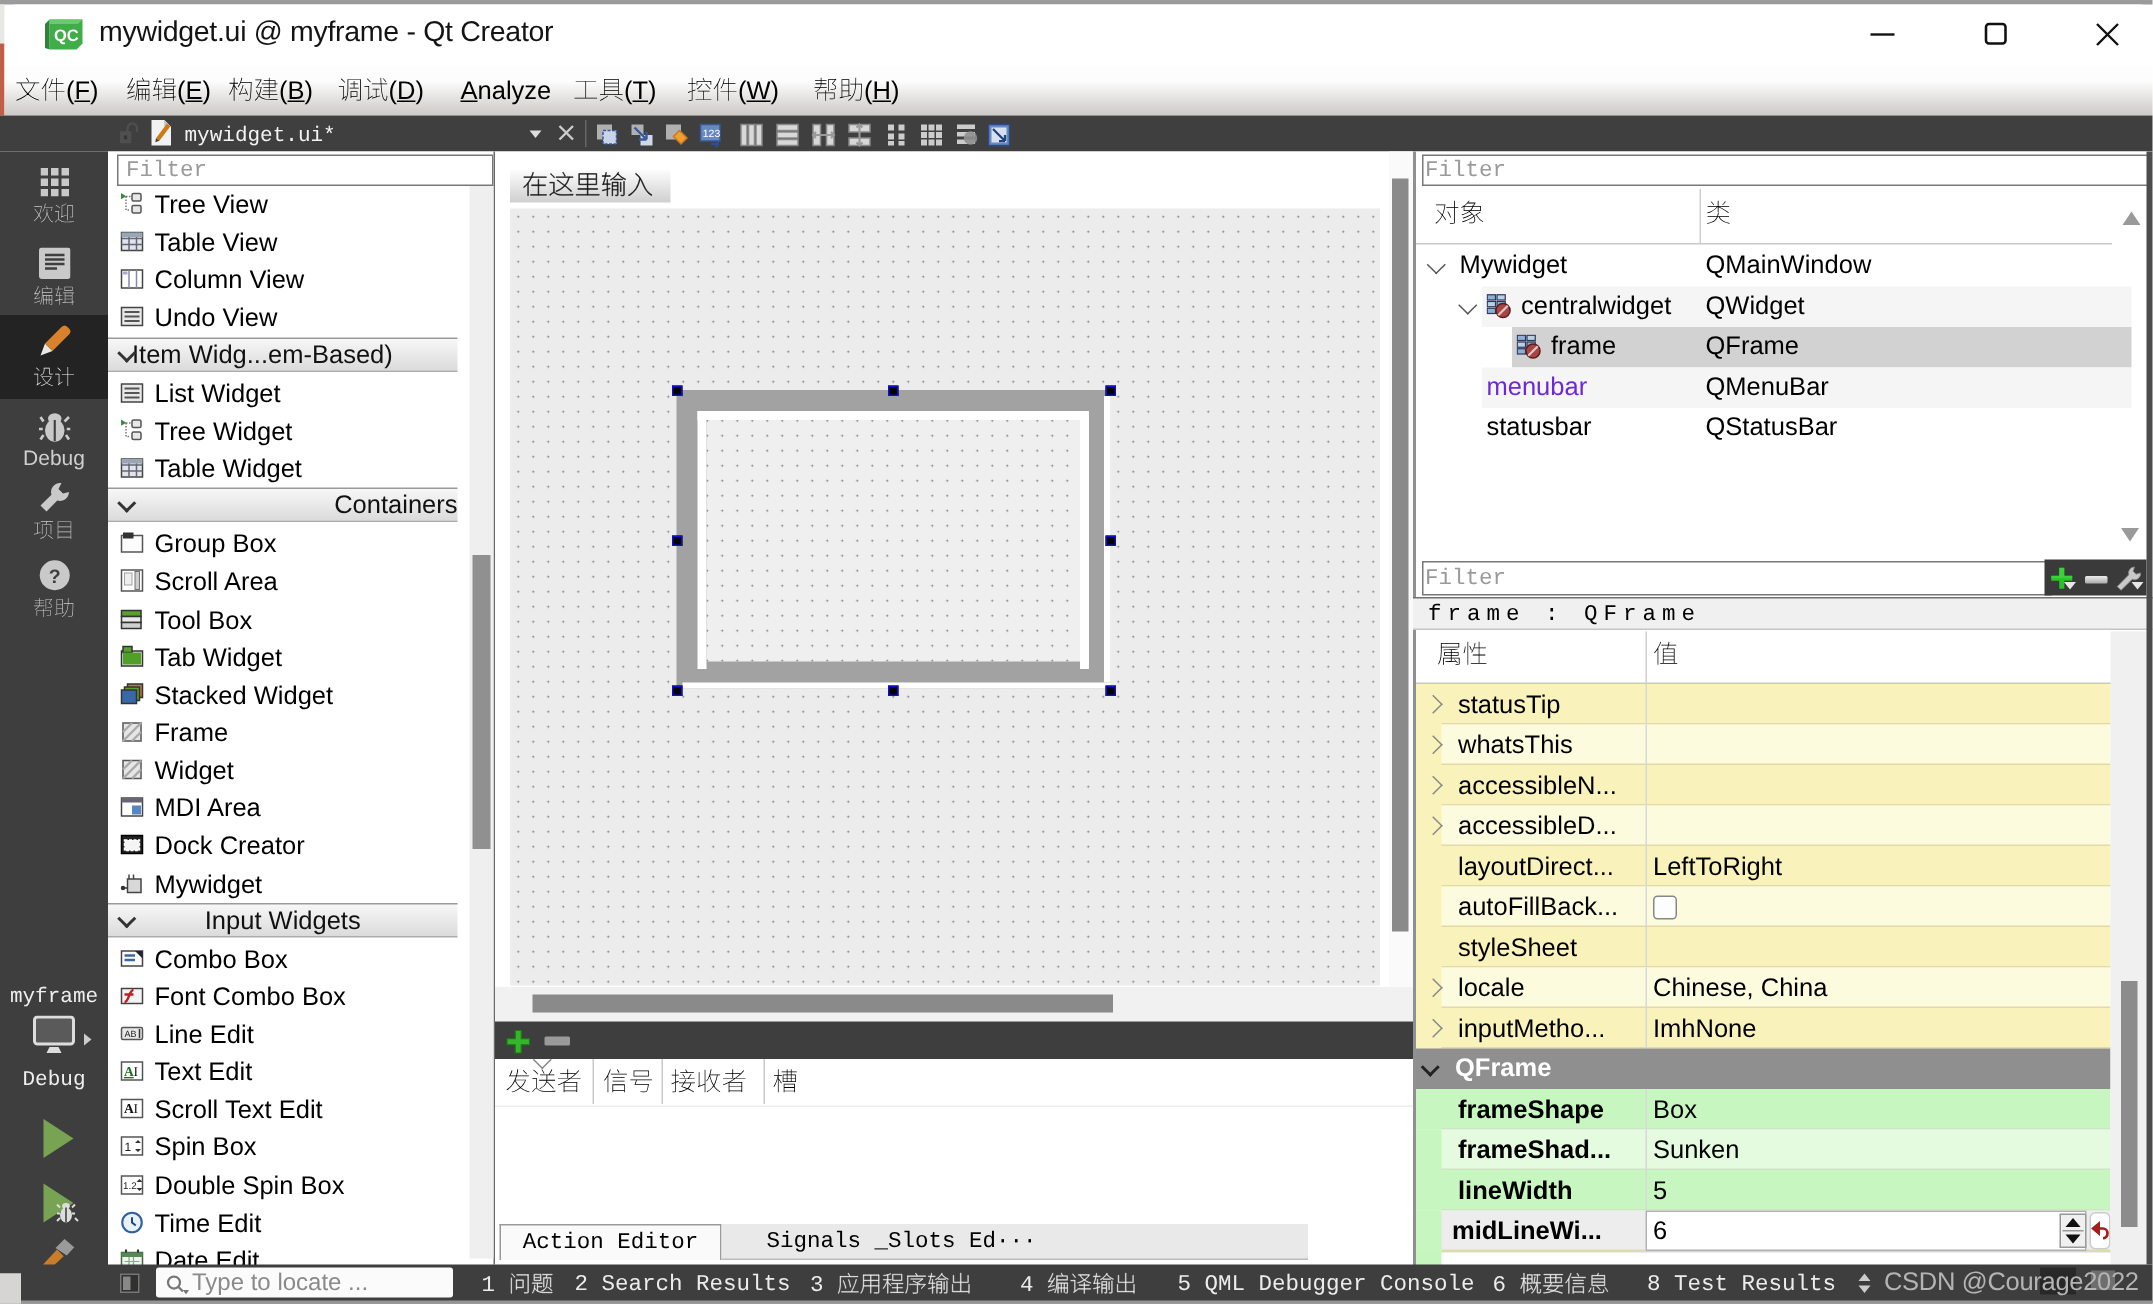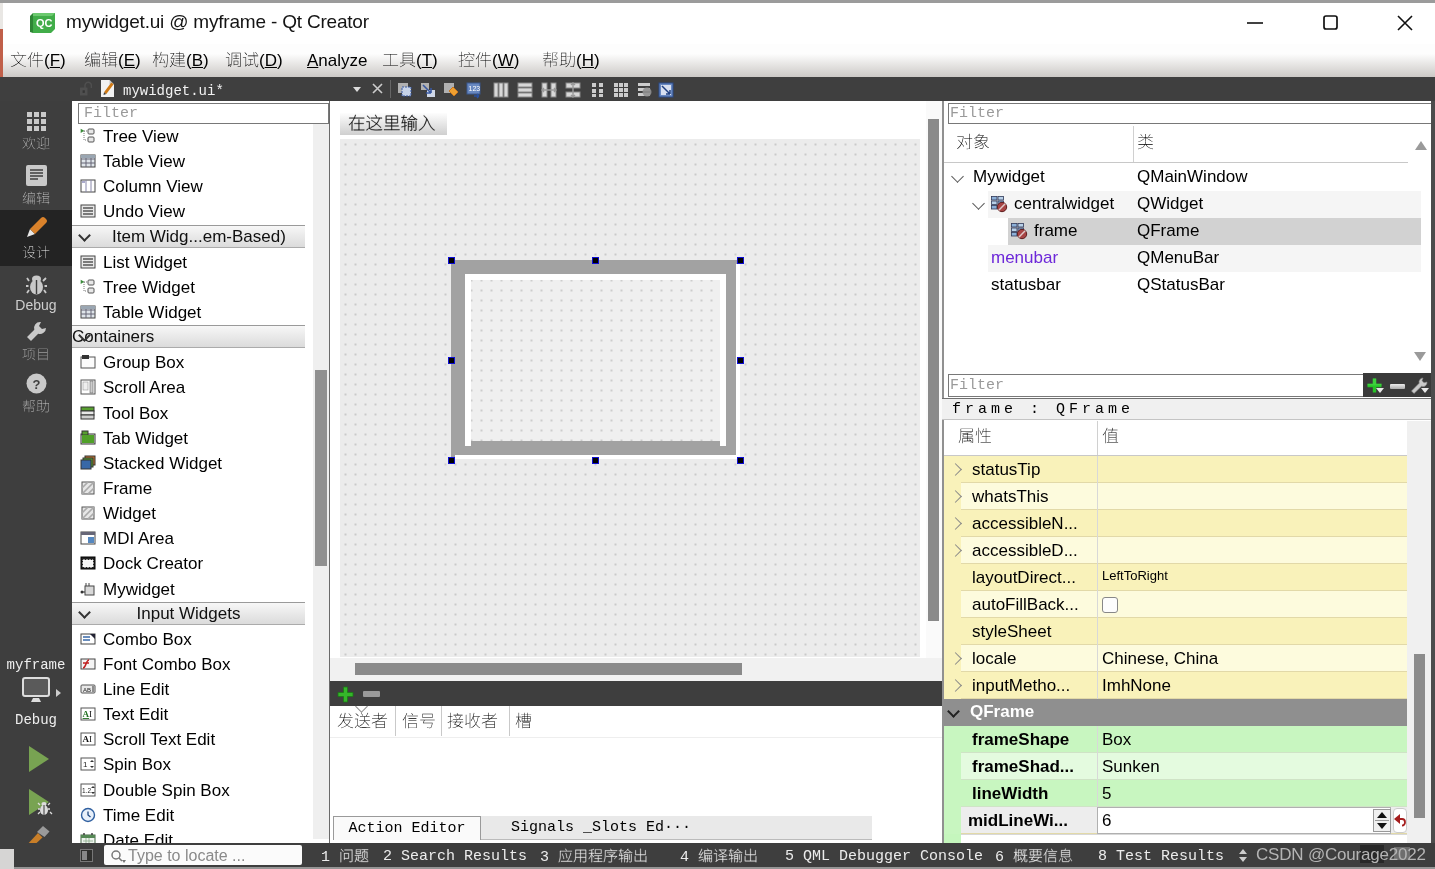--- a/index.html
+++ b/index.html
@@ -264,21 +264,21 @@
     </svg>
     <span class="lbl">Column View</span>
   </div>
 <div class="row" style="top:199px">
     <svg class="wi" style="left:7px;top:4px" width="16" height="16" viewBox="0 0 16 16">
       <rect x="1" y="2" width="14" height="12" fill="#e8e8e8" stroke="#444"></rect>
       <path d="M3 5h10M3 8h10M3 11h10" stroke="#555" stroke-width="1.4"></path>
     </svg>
     <span class="lbl">Undo View</span>
   </div>
-<div class="sechdr" style="top:225px;padding-left:40px;line-height:22px">Item Widg...em-Based)</div>
+<div class="sechdr" style="top:225px;padding-left:16px;line-height:22px">Item Widg...em-Based)</div>
 <div class="chev chevD" style="left:80px;top:231px;border-color:#333"></div>
 <div class="row" style="top:250px">
     <svg class="wi" style="left:7px;top:4px" width="16" height="16" viewBox="0 0 16 16">
       <rect x="1" y="2" width="14" height="12" fill="#e8e8e8" stroke="#444"></rect>
       <path d="M3 5h10M3 8h10M3 11h10" stroke="#555" stroke-width="1.4"></path>
     </svg>
     <span class="lbl">List Widget</span>
   </div>
 <div class="row" style="top:275px">
     <svg class="wi" style="left:7px;top:4px" width="16" height="16" viewBox="0 0 16 16">
@@ -290,21 +290,21 @@
     <span class="lbl">Tree Widget</span>
   </div>
 <div class="row" style="top:300px">
     <svg class="wi" style="left:7px;top:4px" width="16" height="16" viewBox="0 0 16 16">
       <rect x="1" y="2" width="14" height="12" fill="#dfe5ea" stroke="#444"></rect>
       <path d="M1 6h14M1 10h14M6 2v12M11 2v12" stroke="#667" stroke-width="1"></path>
       <rect x="1" y="2" width="14" height="3" fill="#9aa6b2"></rect>
     </svg>
     <span class="lbl">Table Widget</span>
   </div>
-<div class="sechdr" style="top:325px;text-align:left;line-height:22px">Containers</div>
+<div class="sechdr" style="top:325px;text-align:right;line-height:22px">Containers</div>
 <div class="chev chevD" style="left:80px;top:331px;border-color:#333"></div>
 <div class="row" style="top:350px">
     <svg class="wi" style="left:7px;top:4px" width="16" height="16" viewBox="0 0 16 16">
       <rect x="1" y="3" width="14" height="11" fill="#fcfcfc" stroke="#555"></rect>
       <rect x="2" y="1" width="7" height="4" fill="#333"></rect>
     </svg>
     <span class="lbl">Group Box</span>
   </div>
 <div class="row" style="top:375px">
     <svg class="wi" style="left:7px;top:4px" width="16" height="16" viewBox="0 0 16 16">
@@ -610,21 +610,21 @@
 <div class="a" style="left:972px;top:514px;font-size:17px;white-space:nowrap">accessibleN...</div>
 <div class="a" style="left:1097px;top:510px;width:1px;height:27px;background:#d8d8d8"></div>
 <div class="prow" style="top:537px;background:#fdfbdd;border-bottom-color:#e2d9a8"></div>
 <div class="a" style="left:944px;top:537px;width:17px;height:27px;background:#f9f2ba"></div>
 <div class="chev chevR" style="left:951px;top:546px;border-color:#888;border-width:1.5px"></div>
 <div class="a" style="left:972px;top:541px;font-size:17px;white-space:nowrap">accessibleD...</div>
 <div class="a" style="left:1097px;top:537px;width:1px;height:27px;background:#d8d8d8"></div>
 <div class="prow" style="top:564px;background:#f9f2ba;border-bottom-color:#e2d9a8"></div>
 <div class="a" style="left:944px;top:564px;width:17px;height:27px;background:#f9f2ba"></div>
 <div class="a" style="left:972px;top:568px;font-size:17px;white-space:nowrap">layoutDirect...</div>
-<div class="a" style="left:1102px;top:568px;font-size:13px;white-space:nowrap">LeftToRight</div>
+<div class="a" style="left:1102px;top:568px;font-size:17px;white-space:nowrap">LeftToRight</div>
 <div class="a" style="left:1097px;top:564px;width:1px;height:27px;background:#d8d8d8"></div>
 <div class="prow" style="top:591px;background:#fdfbdd;border-bottom-color:#e2d9a8"></div>
 <div class="a" style="left:944px;top:591px;width:17px;height:27px;background:#f9f2ba"></div>
 <div class="a" style="left:972px;top:595px;font-size:17px;white-space:nowrap">autoFillBack...</div>
 <div class="a" style="left:1102px;top:597px;width:16px;height:16px;background:#fdfdfd;border:1px solid #888;border-radius:3px"></div>
 <div class="a" style="left:1097px;top:591px;width:1px;height:27px;background:#d8d8d8"></div>
 <div class="prow" style="top:618px;background:#f9f2ba;border-bottom-color:#e2d9a8"></div>
 <div class="a" style="left:944px;top:618px;width:17px;height:27px;background:#f9f2ba"></div>
 <div class="a" style="left:972px;top:622px;font-size:17px;white-space:nowrap">styleSheet</div>
 <div class="a" style="left:1097px;top:618px;width:1px;height:27px;background:#d8d8d8"></div>

